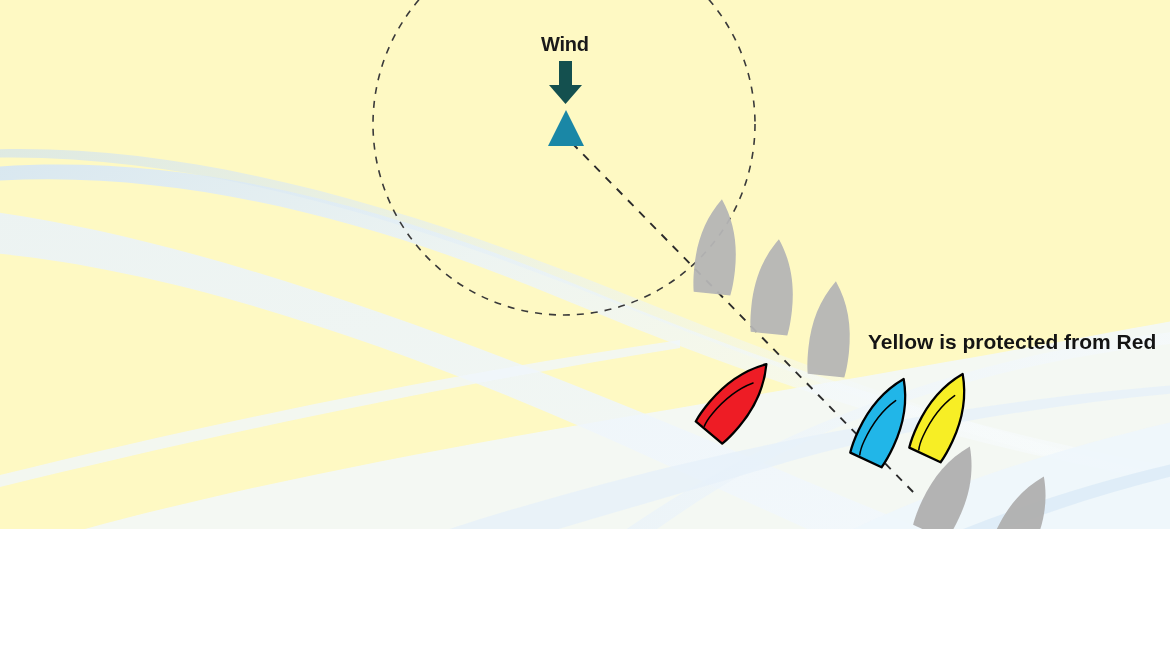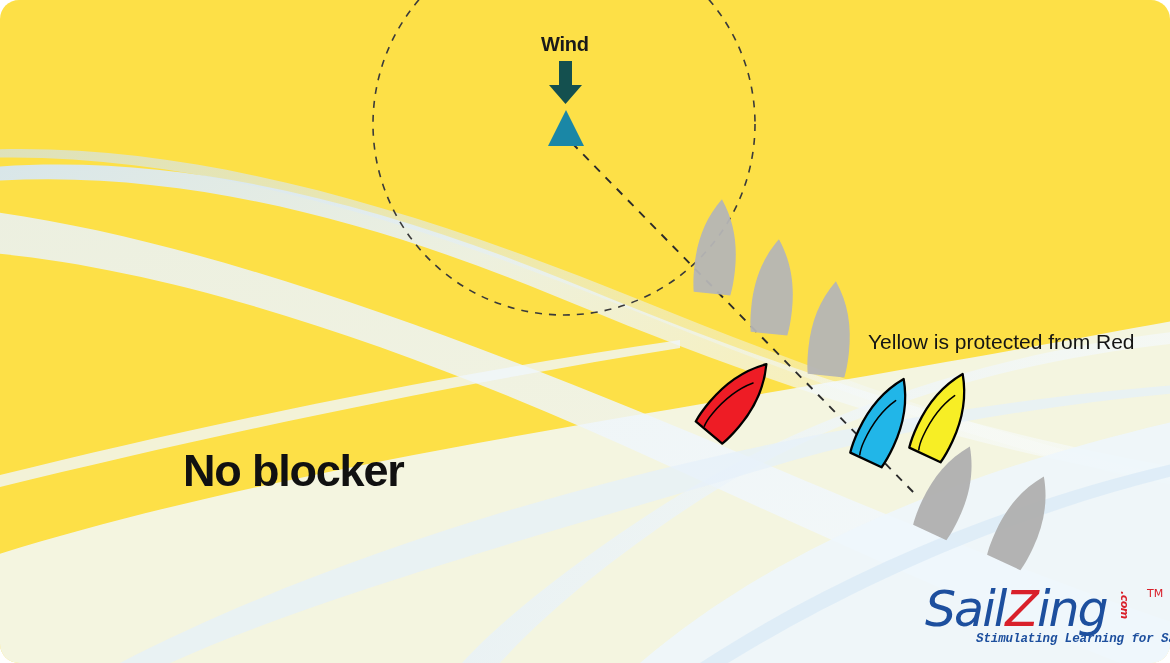--- a/index.html
+++ b/index.html
@@ -7,24 +7,23 @@
     margin: 0;
     padding: 0;
     background: #ffffff;
   }
   body {
     font-family: "Liberation Sans", sans-serif;
   }
   #stage {
     position: relative;
     width: 1170px;
-    height: 663px;
+    height: 529px;
     overflow: hidden;
-    background: #fde047;
-    border-radius: 19px;
+    background: #fef9c3;
   }
   #bg-waves, #diagram-svg {
     position: absolute;
     top: 0;
     left: 0;
     width: 1170px;
     height: 663px;
   }
   #bg-waves { z-index: 1; }
   #diagram-svg { z-index: 2; }
@@ -51,20 +50,21 @@
     color: #111111;
   }
   #annotation {
     left: 868px;
     top: 328px;
     font-size: 21px;
     line-height: 28px;
     text-align: center;
     color: #141414;
     white-space: nowrap;
+    font-weight: bold;
   }
   #annotation .line2 { display: block; }
 
   
   #logo {
     position: absolute;
     z-index: 4;
     left: 925px;
     top: 585px;
     width: 235px;
@@ -218,21 +218,20 @@
     </g>
 
     <g transform="translate(944,414) rotate(25) scale(0.96)">
       <use href="#hull" fill="#f7ee25" stroke="#000000" stroke-width="2.4" stroke-linejoin="round"></use>
       <use href="#hull-inner" stroke="#000000" stroke-width="1.6" stroke-linecap="round"></use>
     </g>
   </svg>
 
   <div class="txt" id="wind-label">Wind</div>
 
-  <div class="txt" id="title-no-blocker">No blocker</div>
 
   <div class="txt" id="annotation">
     <span>Yellow is protected from Red</span>
   </div>
 
   <div id="logo">
     <div id="logo-wordmark"><span>Sail</span><span class="zed">Z</span><span>ing</span></div>
     <div id="logo-dotcom">.com</div>
     <div id="logo-tm">TM</div>
     <div id="logo-tagline">Stimulating Learning for Sailors</div>

